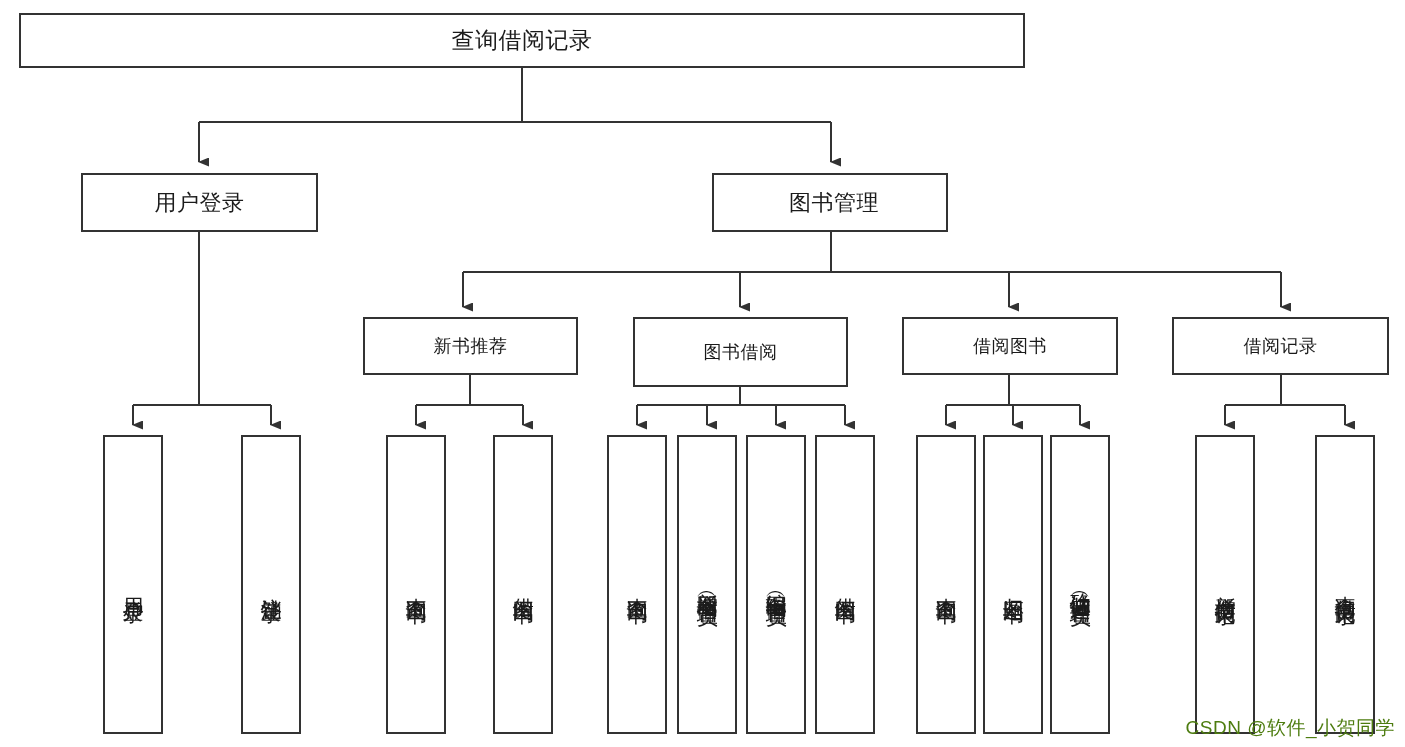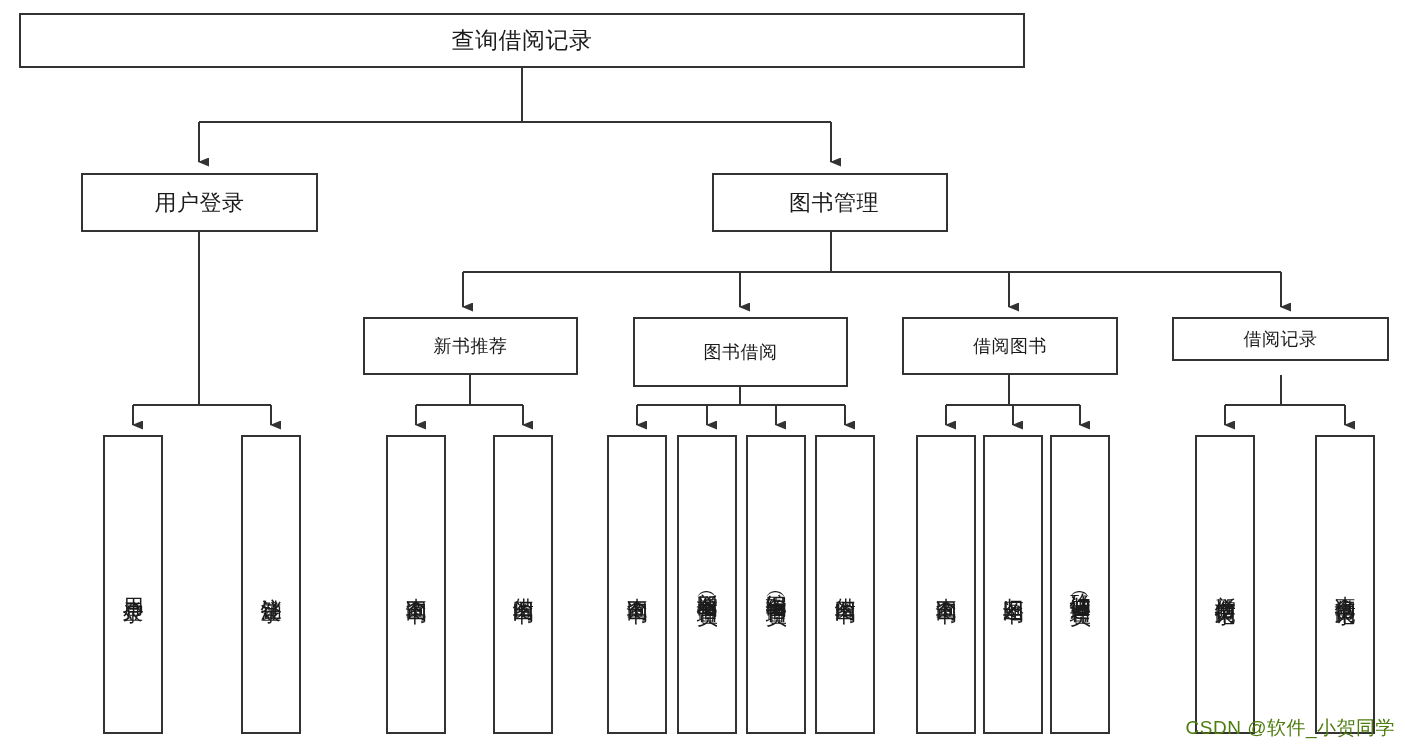--- a/index.html
+++ b/index.html
@@ -140,21 +140,21 @@
   </div>
 
   <div class="node level3" style="left:633px; top:317px; width:215px; height:70px;">
     <span class="node-label">图书借阅</span>
   </div>
 
   <div class="node level3" style="left:902px; top:317px; width:216px; height:58px;">
     <span class="node-label">借阅图书</span>
   </div>
 
-  <div class="node level3" style="left:1172px; top:317px; width:217px; height:44px;">
+  <div class="node level3" style="left:1172px; top:317px; width:217px; height:58px;">
     <span class="node-label">借阅记录</span>
   </div>
 
   <div class="node leaf" style="left:103px; top:435px; width:60px; height:299px;">
     <span class="node-label">用户登录</span>
   </div>
 
   <div class="node leaf" style="left:241px; top:435px; width:60px; height:299px;">
     <span class="node-label">注销登录</span>
   </div>

